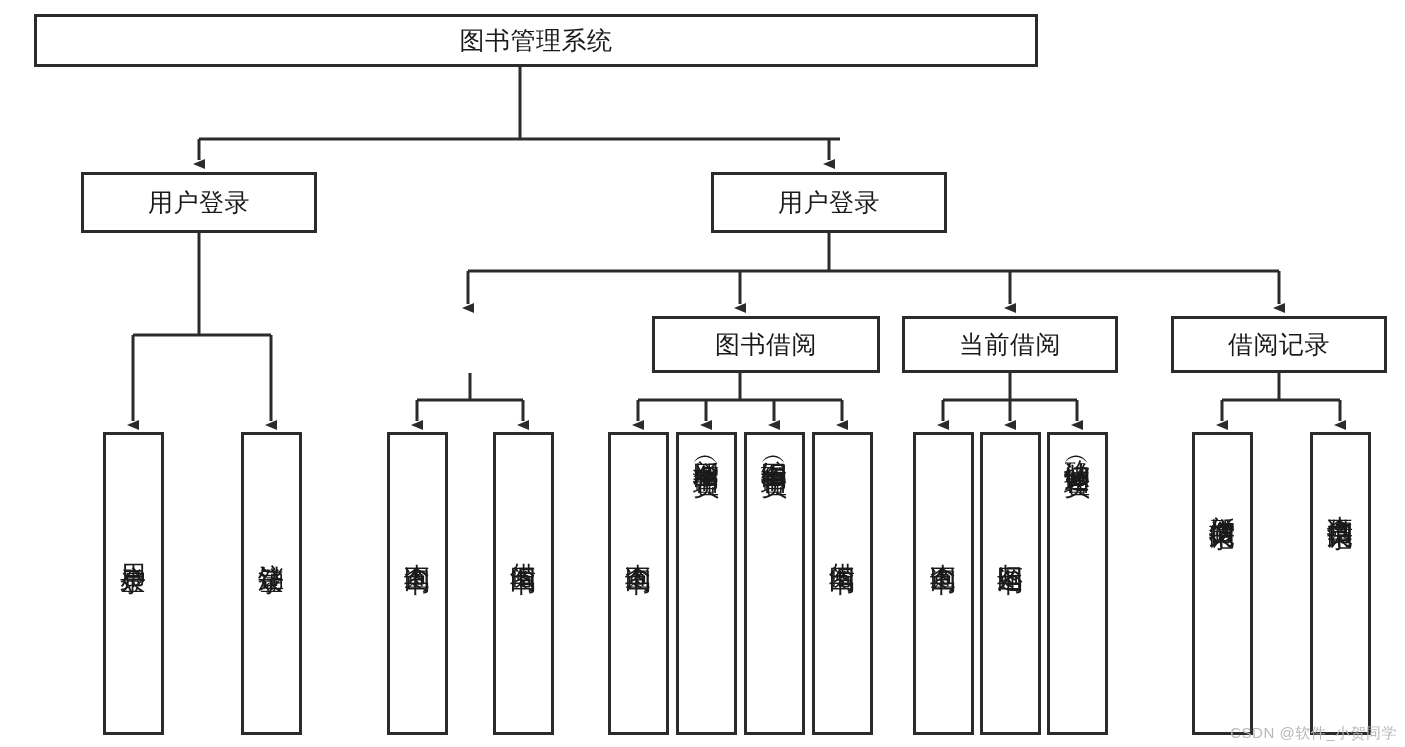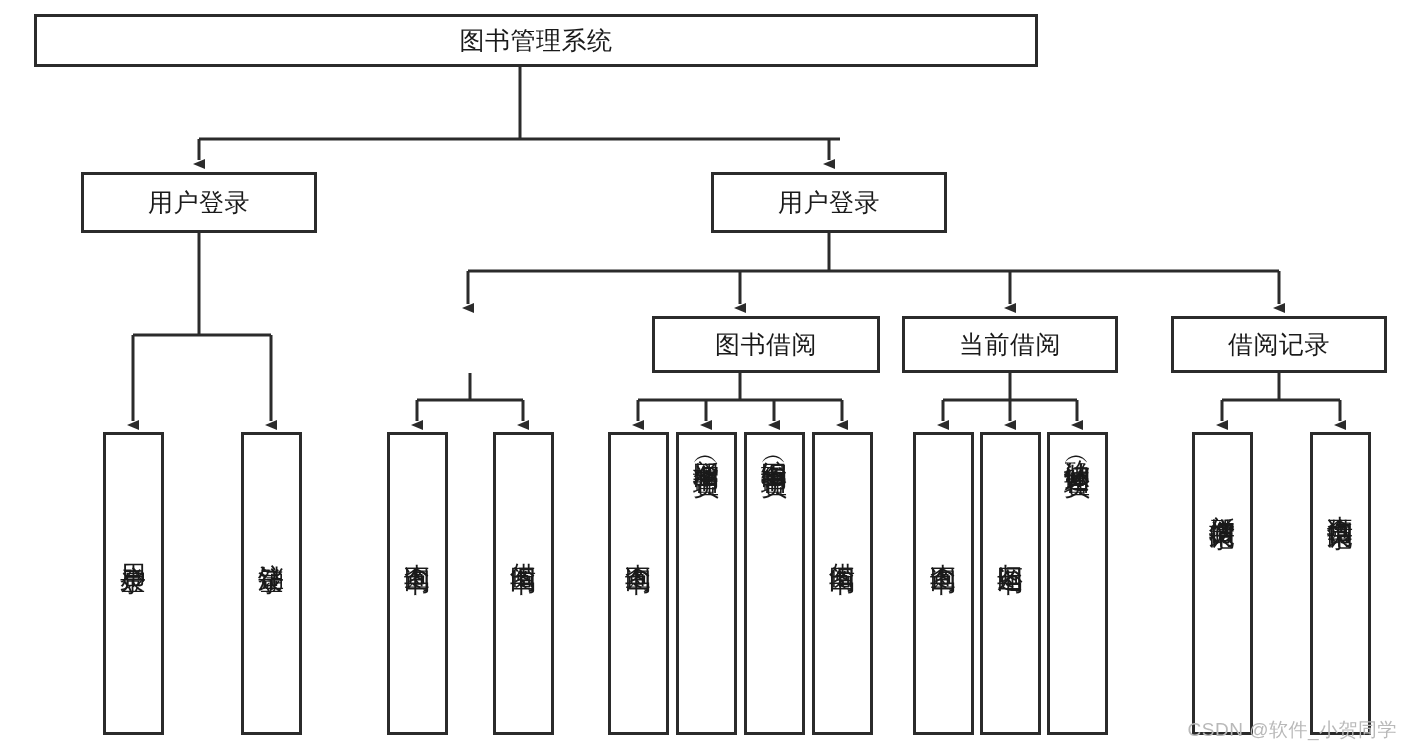--- a/index.html
+++ b/index.html
@@ -61,21 +61,21 @@
   .node.v.mid2 .lbl {
     margin-top: 56px;
   }
   .node.v.short .lbl {
     margin-top: 104px;
   }
   .watermark {
     position: absolute;
     right: 8px;
     bottom: 4px;
-    font-size: 19px;
+    font-size: 15px;
     color: #b9b9b9;
     white-space: nowrap;
     letter-spacing: 0.5px;
   }
 </style>
 </head>
 <body>
 
 <div id="canvas">
 

